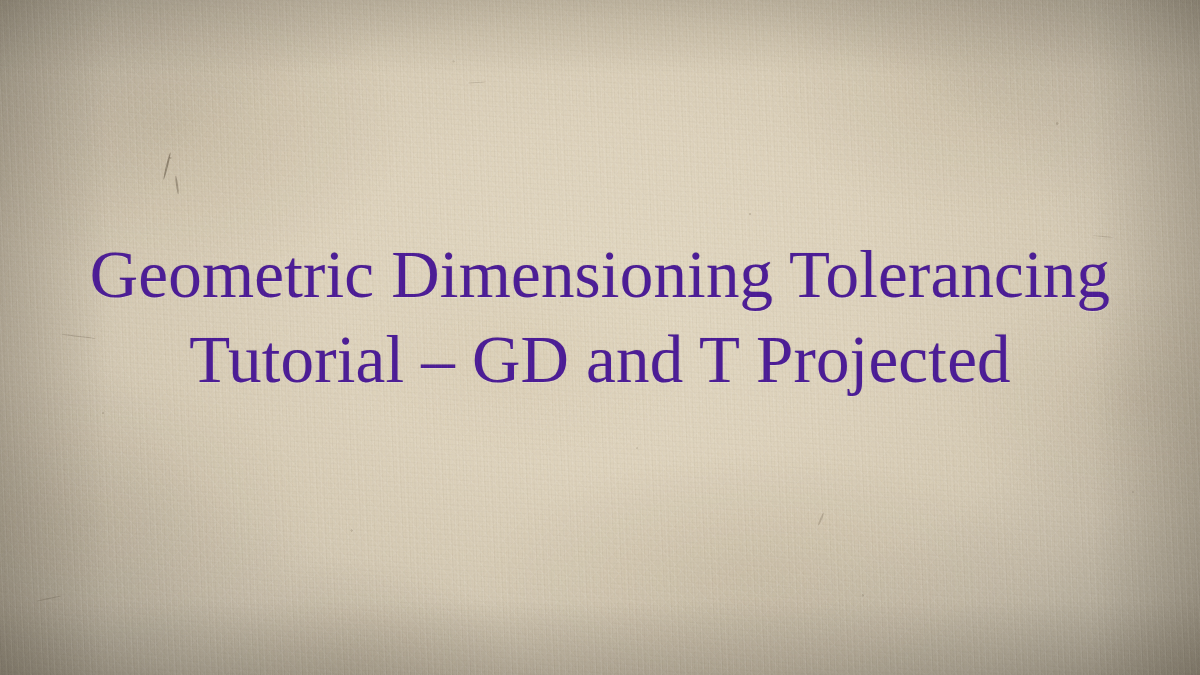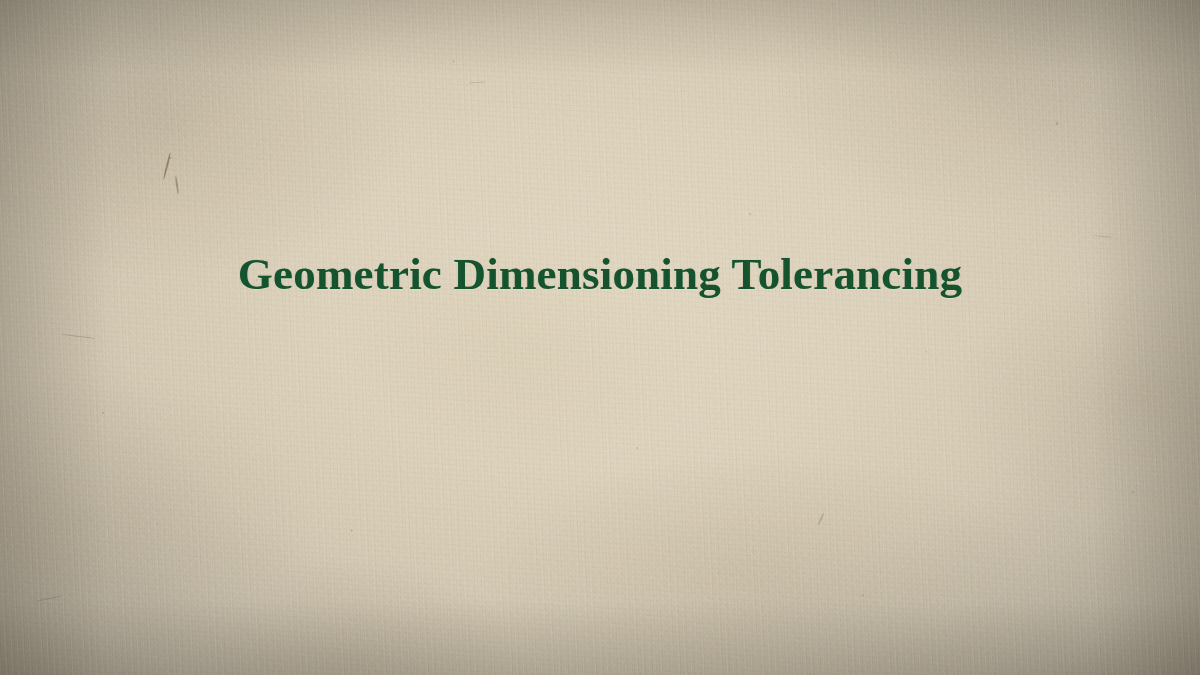--- a/index.html
+++ b/index.html
@@ -181,25 +181,25 @@
     left: 0;
     right: 0;
     top: 232px;
     text-align: center;
     z-index: 6;
   }
 
   .title-line {
     display: block;
     font-family: "Liberation Serif", "DejaVu Serif", serif;
-    font-weight: 700;
-    font-size: 45px;
+    font-weight: 400;
+    font-size: 67px;
     line-height: 85px;
     letter-spacing: .2px;
-    color: #14532d;
+    color: #4c1d95;
     white-space: nowrap;
     text-shadow:
       0 1px 0 rgba(255,250,238,.30),
       0 0 1px rgba(46,41,35,.30);
   }
 
   
   .text-grain {
     position: absolute;
     inset: 0;
@@ -231,19 +231,20 @@
   <div class="fiber-hair fh1"></div>
   <div class="fiber-hair fh2"></div>
   <div class="fiber-hair fh3"></div>
   <div class="fiber-hair fh4"></div>
   <div class="fiber-hair fh5"></div>
   <div class="fiber-hair fh6"></div>
   <div class="fiber-hair fh7"></div>
 
   <div class="title-block">
     <span class="title-line">Geometric Dimensioning Tolerancing</span>
+    <span class="title-line">Tutorial – GD and T Projected</span>
   </div>
 
   <div class="text-grain"></div>
   <div class="vignette"></div>
   <div class="edge-shade"></div>
 
 </div>
 
 </body></html>

